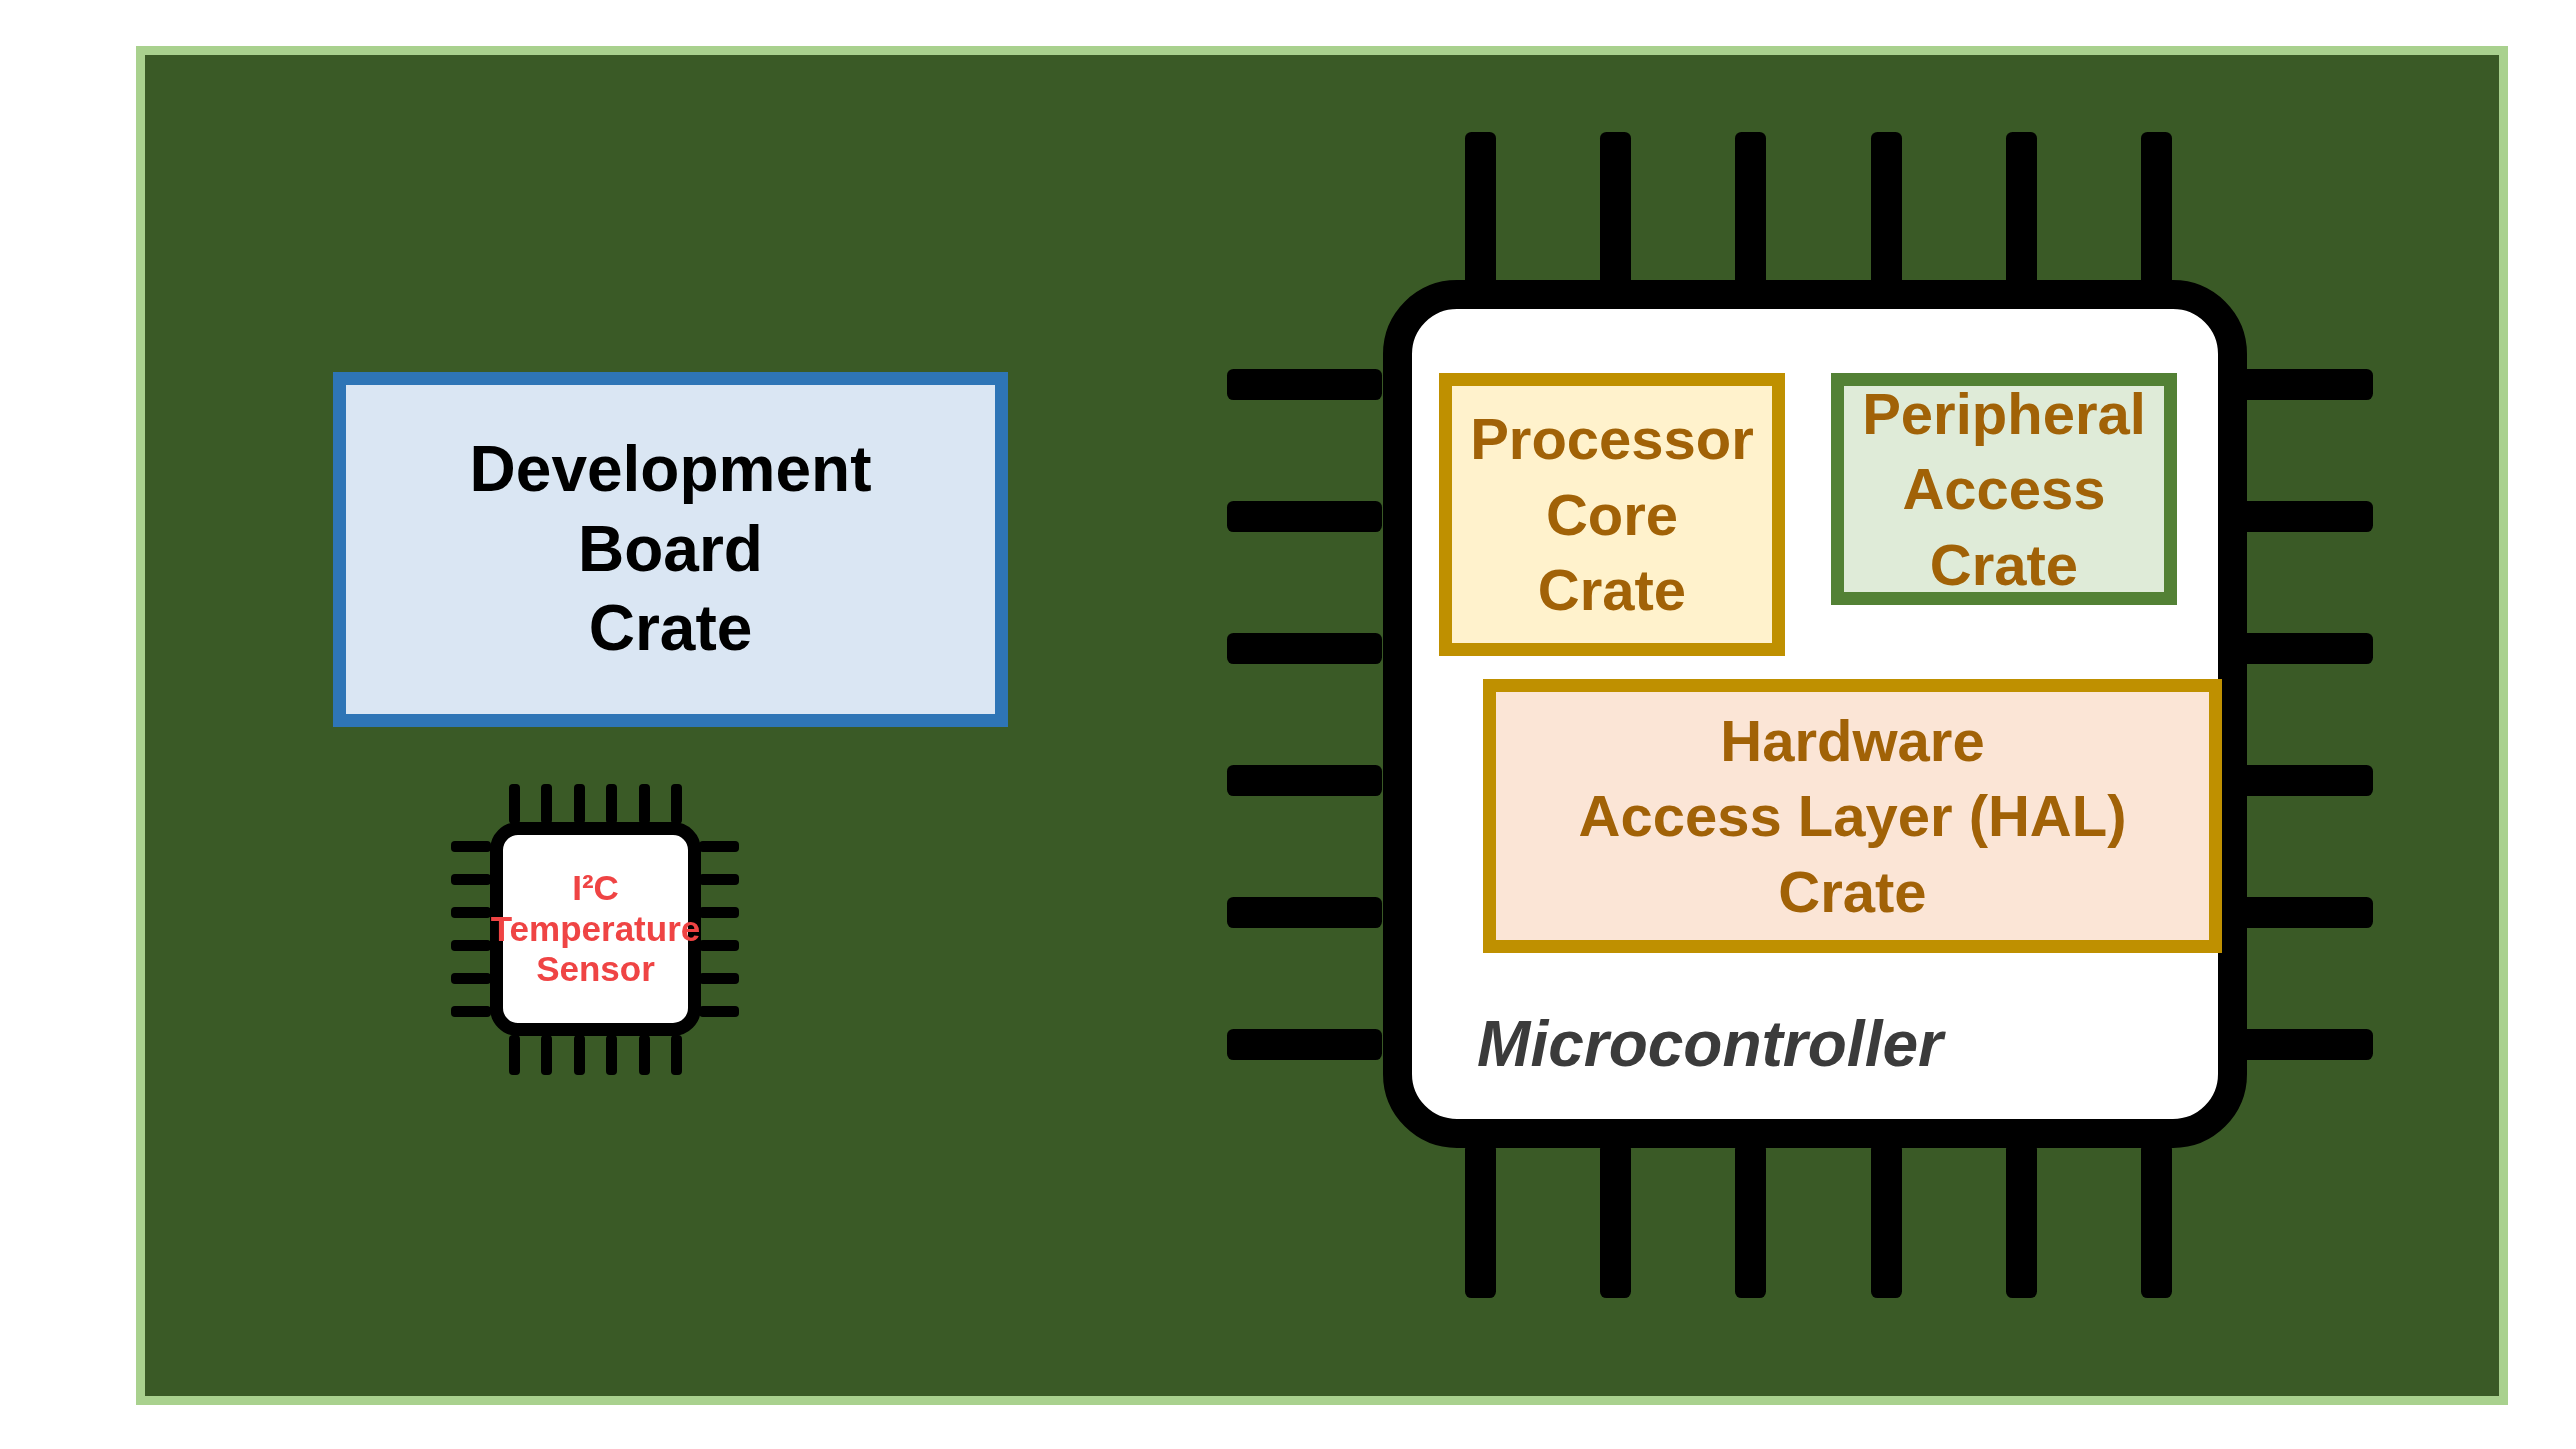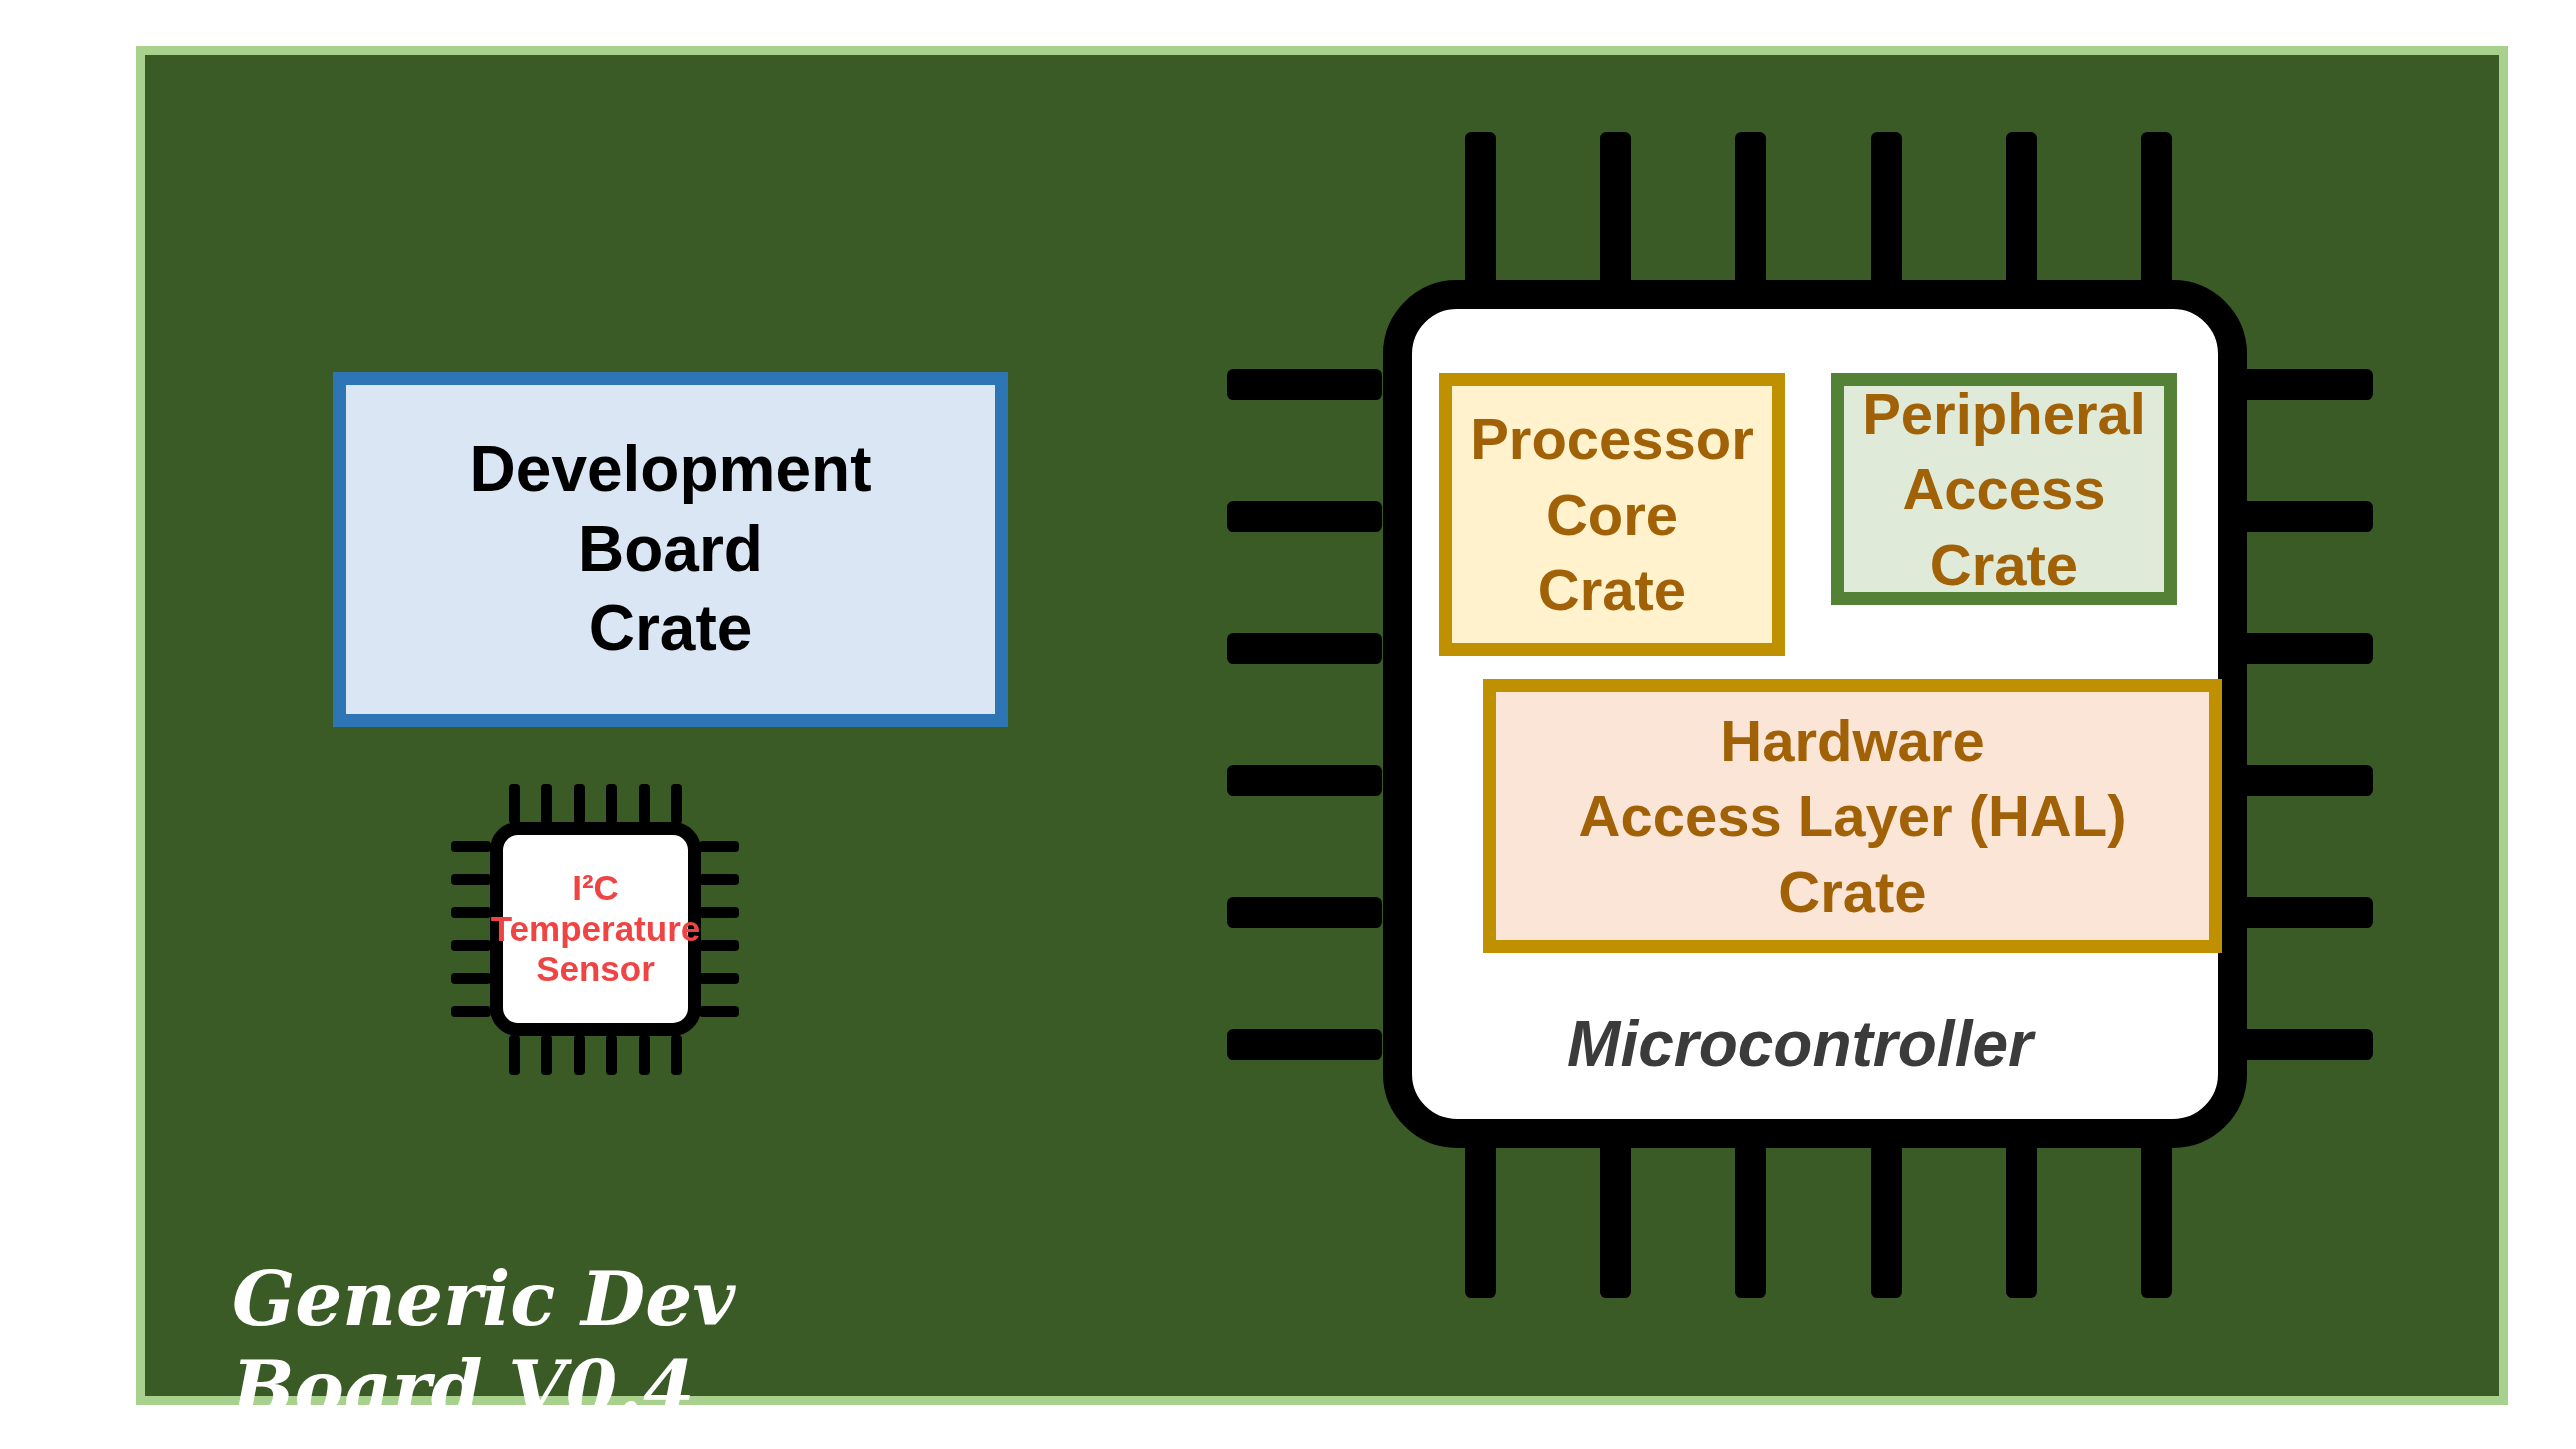--- a/index.html
+++ b/index.html
@@ -77,21 +77,21 @@
     text-align: center; white-space: pre-line;
     font-size: 58px; line-height: 1.3; font-weight: bold;
     color: #a16207;
     z-index: 3;
   }
   .crate-processor  { left: 1294px; top: 318px; width: 346px;  height: 283px; }
   .crate-peripheral { left: 1686px; top: 318px; width: 346px;  height: 232px; }
   .crate-hal        { left: 1294px; top: 624px; width: 739px; height: 274px; margin-left: 44px; }
 
   .mcu-caption {
-    left: 1285px; top: 940px; width: 740px; height: 97px;
+    left: 1195px; top: 940px; width: 740px; height: 97px;
     display: flex; align-items: center; justify-content: center;
     font-style: italic; font-size: 64px; font-weight: bold;
     z-index: 3;
   }
 
   .board-caption {
     left: 87px; top: 1200px; width: 773px; height: 109px;
     font-family: cursive, "DejaVu Serif", serif;
     font-style: italic; font-weight: bold;
     font-size: 74px; line-height: 1.2;
@@ -197,17 +197,16 @@
     </div>
 
     <div class="crate crate-hal" style="background-color: rgb(251, 229, 214); border-color: rgb(191, 144, 0);">
       <span>Hardware
 Access Layer (HAL)
 Crate</span>
     </div>
 
     <div class="mcu-caption" style="color: rgb(59, 59, 59);">Microcontroller</div>
 
-    <div class="board-caption" style="color: rgb(255, 255, 255);">Generic Dev Board V0.4</div>
 
   </div>
 </div>
 
 
 </body></html>

